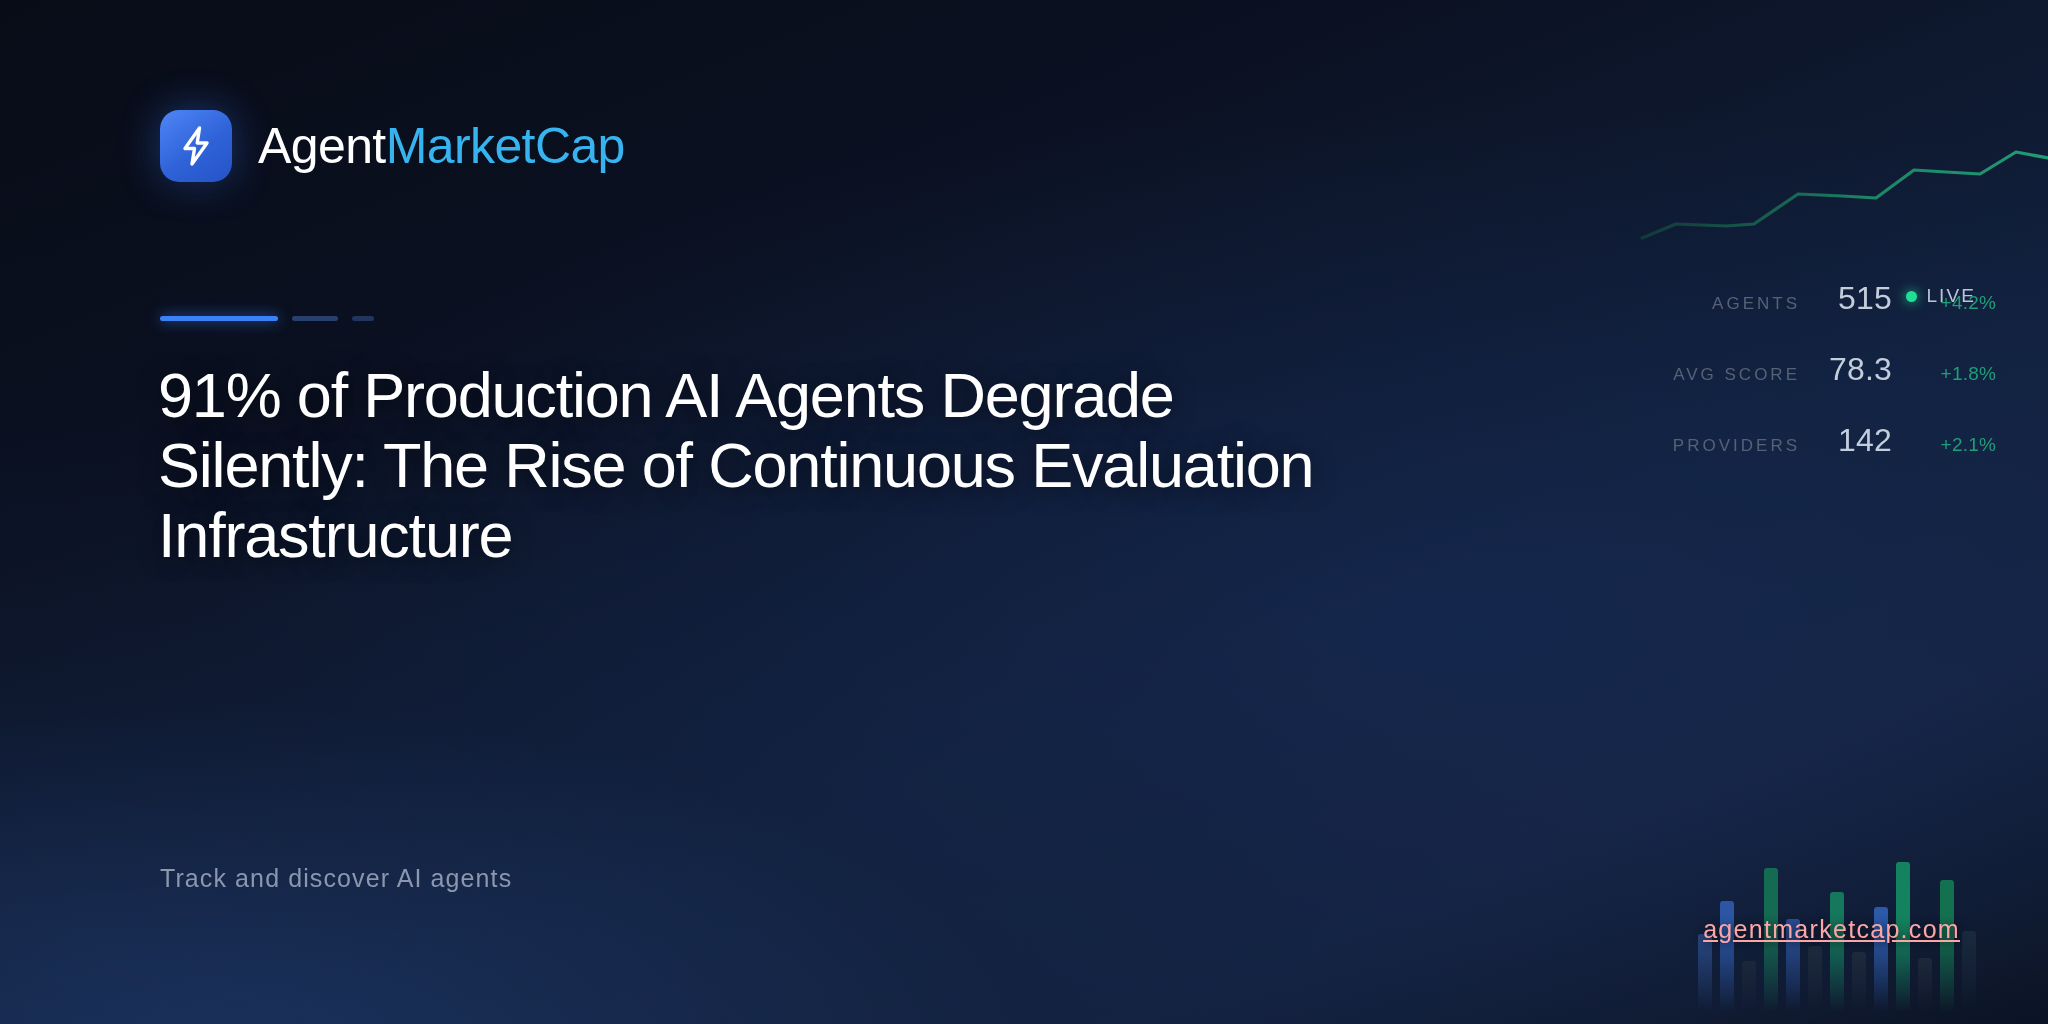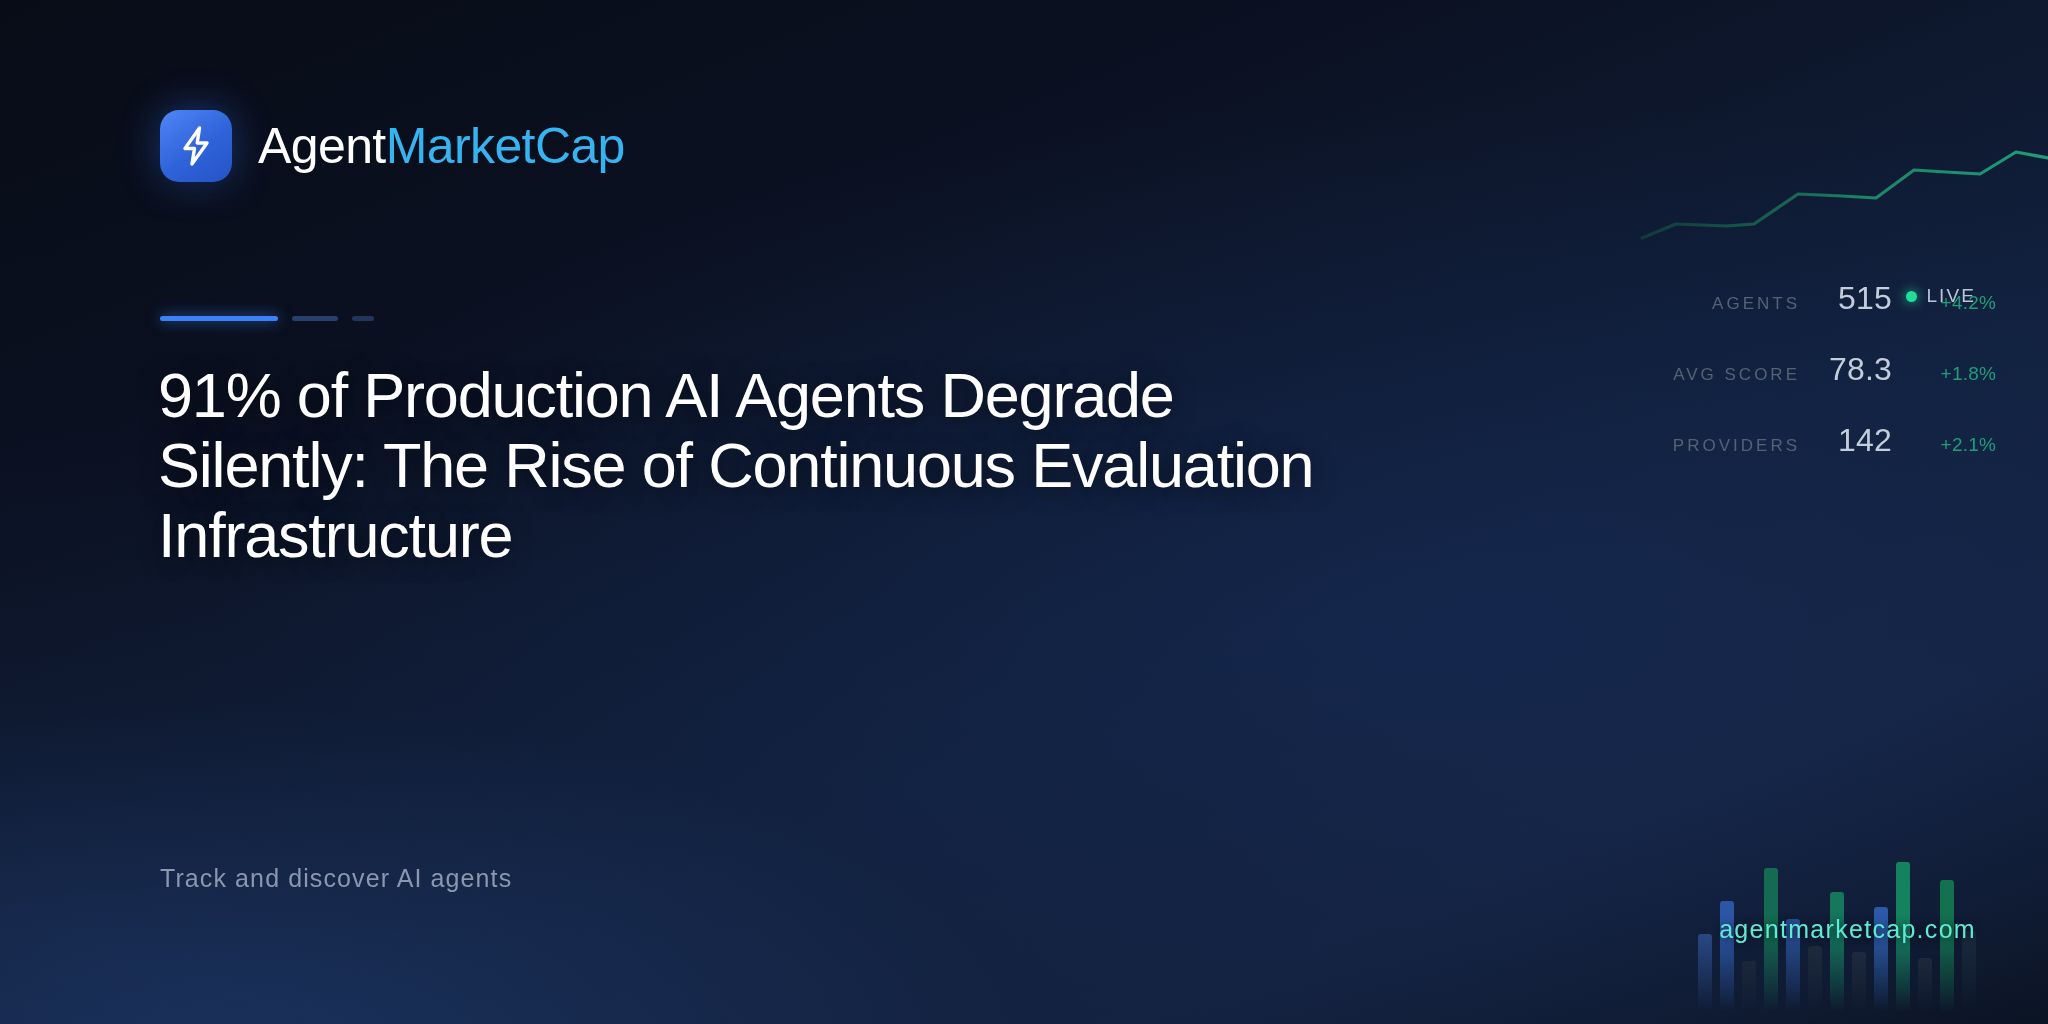--- a/index.html
+++ b/index.html
@@ -142,24 +142,25 @@
   .bars {
     position:absolute; left:0; bottom:0;
     width:278px; height:180px;
     display:flex; align-items:flex-end; gap:8px;
     -webkit-mask-image:linear-gradient(to bottom, rgba(0,0,0,1) 55%, rgba(0,0,0,0) 100%);
     mask-image:linear-gradient(to bottom, rgba(0,0,0,1) 55%, rgba(0,0,0,0) 100%);
   }
   .bar { width:14px; border-radius:3px 3px 0 0; }
 
   .domain-text {
-    position:absolute; right:72px; bottom:80px;
-    color:#5eead4; font-size:25px; letter-spacing:1.3px;
+    position:absolute; right:88px; bottom:80px;
+    color:#fca5a5; font-size:25px; letter-spacing:1.3px;
     z-index:3; white-space:nowrap;
     text-shadow:0 1px 10px rgba(8,12,22,0.9);
+    text-decoration:underline;
   }
 </style>
 </head>
 <body>
 
 <div class="canvas">
 
   <div class="logo-row">
     <div class="logo-mark">
       <svg width="34" height="40" viewBox="0 0 34 40" aria-hidden="true">

